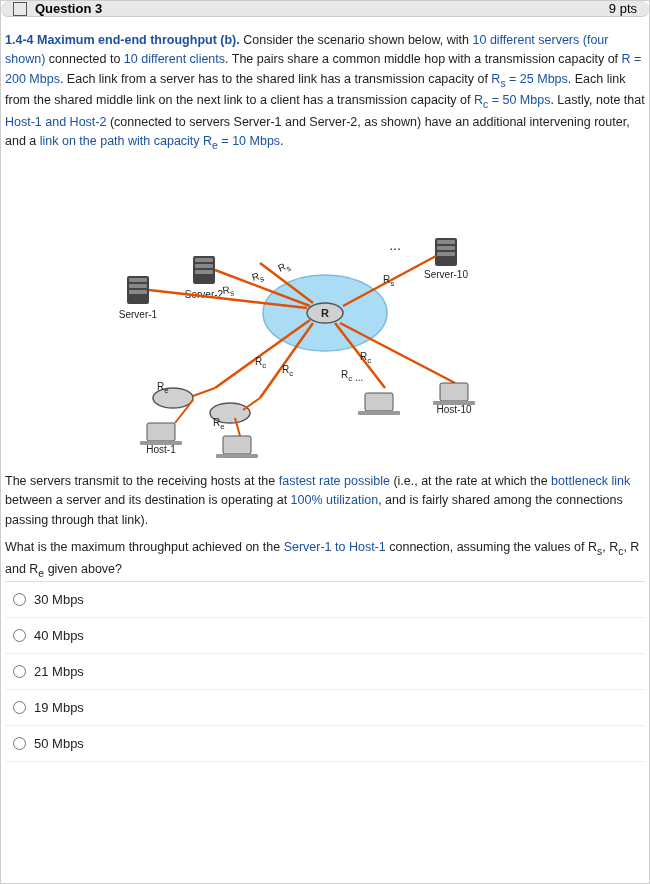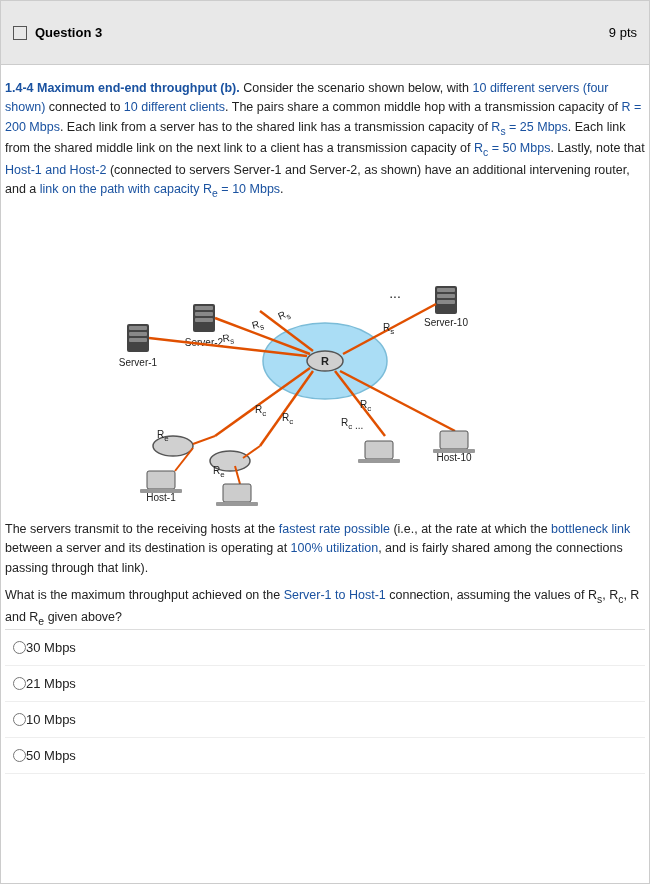--- a/index.html
+++ b/index.html
@@ -15,23 +15,24 @@
     .question-card {
       width: 650px;
       background: #fff;
       border: 1px solid #ccc;
       min-height: 884px;
     }
     .question-header {
       display: flex;
       justify-content: space-between;
       align-items: flex-end;
-      padding: 24px 12px;
+      padding: 0 12px;
       background: #e8e8e8;
       border-bottom: 1px solid #ccc;
+      border-radius: 7px;
     }
     .question-header-left {
       display: flex;
       align-items: center;
       gap: 8px;
     }
     .checkbox-icon {
       width: 14px;
       height: 14px;
       border: 1px solid #555;
@@ -76,20 +77,21 @@
       color: #222;
       margin-bottom: 0;
     }
     .options-list {
       list-style: none;
       border-top: 1px solid #ddd;
     }
     .option-item {
       display: flex;
       align-items: center;
+      gap: 8px;
       padding: 10px 8px;
       border-bottom: 1px solid #eee;
       font-size: 13px;
       color: #222;
       cursor: pointer;
     }
     .option-item input[type="radio"] {
       margin: 0;
       cursor: pointer;
     }
@@ -204,26 +206,30 @@
     <p class="question-prompt">
       What is the maximum throughput achieved on the <span class="highlight-blue">Server-1 to Host-1</span> connection, assuming the values of R<sub>s</sub>, R<sub>c</sub>, R and R<sub>e</sub> given above?
     </p>
 
     <ul class="options-list">
       <li class="option-item">
         <input type="radio" name="answer" id="opt1" style="">
         <label for="opt1">30 Mbps</label>
       </li>
       <li class="option-item">
+        <input type="radio" name="answer" id="opt2" style="">
+        <label for="opt2">40 Mbps</label>
+      </li>
+      <li class="option-item">
         <input type="radio" name="answer" id="opt3" style="">
         <label for="opt3">21 Mbps</label>
       </li>
       <li class="option-item">
         <input type="radio" name="answer" id="opt4" style="">
-        <label for="opt4">10 Mbps</label>
+        <label for="opt4">19 Mbps</label>
       </li>
       <li class="option-item">
         <input type="radio" name="answer" id="opt5" style="">
         <label for="opt5">50 Mbps</label>
       </li>
     </ul>
   </div>
 </div>
 
 </body></html>

